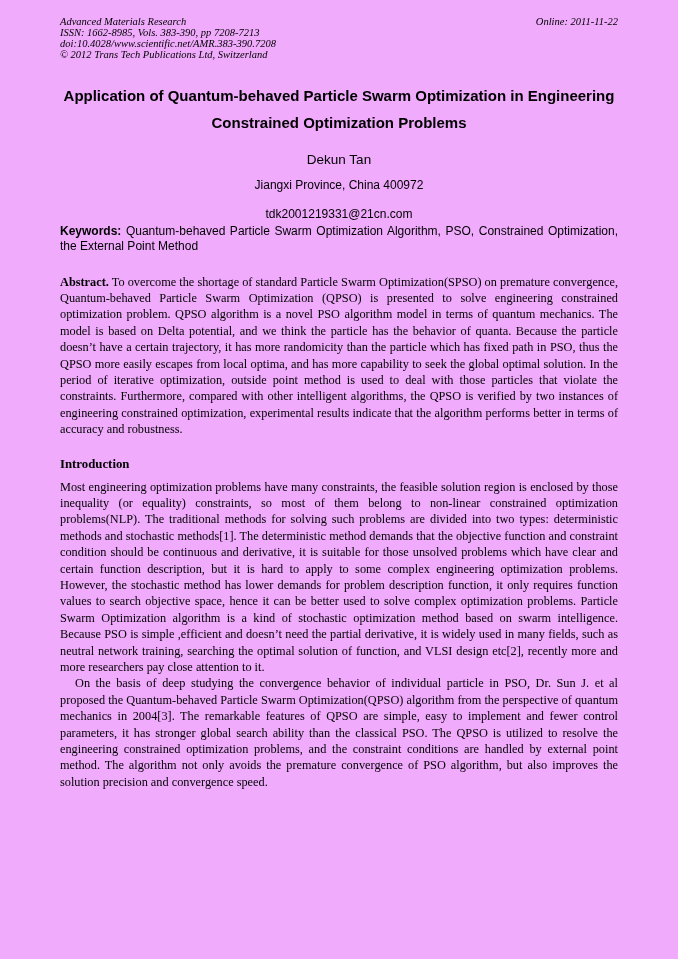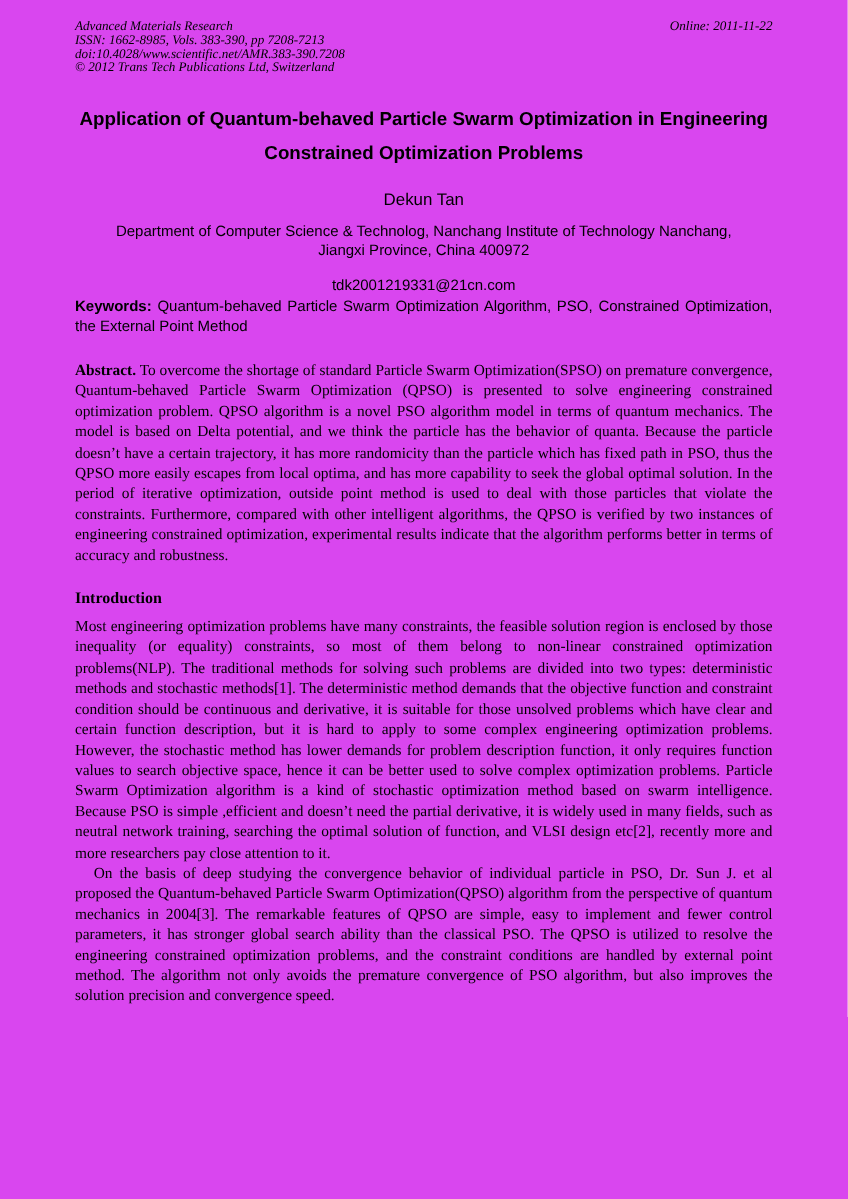--- a/index.html
+++ b/index.html
@@ -8,21 +8,21 @@
     width: 678px;
     height: 959px;
     overflow: hidden;
     color: #000000;
     font-family: "Liberation Serif", serif;
   }
   .page {
     width: 678px;
     height: 959px;
     padding: 16px 60px 0 60px;
-    background: #d946ef;
+    background: #f0abfc;
   }
   
   .page-header {
     display: flex;
     justify-content: space-between;
     align-items: flex-start;
     font-family: "Liberation Serif", serif;
     font-style: italic;
     font-size: 10.5px;
     line-height: 11px;
@@ -107,21 +107,20 @@
       <div>© 2012 Trans Tech Publications Ltd, Switzerland</div>
     </div>
     <div class="header-right">Online: 2011-11-22</div>
   </div>
 
   <h1 class="title">Application of Quantum-behaved Particle Swarm Optimization in Engineering Constrained Optimization Problems</h1>
 
   <div class="author">Dekun Tan</div>
 
   <div class="affiliation">
-    <div>Department of Computer Science &amp; Technolog, Nanchang Institute of Technology Nanchang,</div>
     <div>Jiangxi Province, China 400972</div>
   </div>
 
   <div class="email">tdk2001219331@21cn.com</div>
 
   <p class="keywords"><span class="kw-label">Keywords:</span> <span>Quantum-behaved Particle Swarm Optimization Algorithm, PSO, Constrained Optimization, the External Point Method</span></p>
 
   <p class="abstract"><span class="abs-label">Abstract.</span> <span>To overcome the shortage of standard Particle Swarm Optimization(SPSO) on premature convergence, Quantum-behaved Particle Swarm Optimization (QPSO) is presented to solve engineering constrained optimization problem. QPSO algorithm is a novel PSO algorithm model in terms of quantum mechanics. The model is based on Delta potential, and we think the particle has the behavior of quanta. Because the particle doesn’t have a certain trajectory, it has more randomicity than the particle which has fixed path in PSO, thus the QPSO more easily escapes from local optima, and has more capability to seek the global optimal solution. In the period of iterative optimization, outside point method is used to deal with those particles that violate the constraints. Furthermore, compared with other intelligent algorithms, the QPSO is verified by two instances of engineering constrained optimization, experimental results indicate that the algorithm performs better in terms of accuracy and robustness.</span></p>
 
   <h2 class="section-heading">Introduction</h2>

